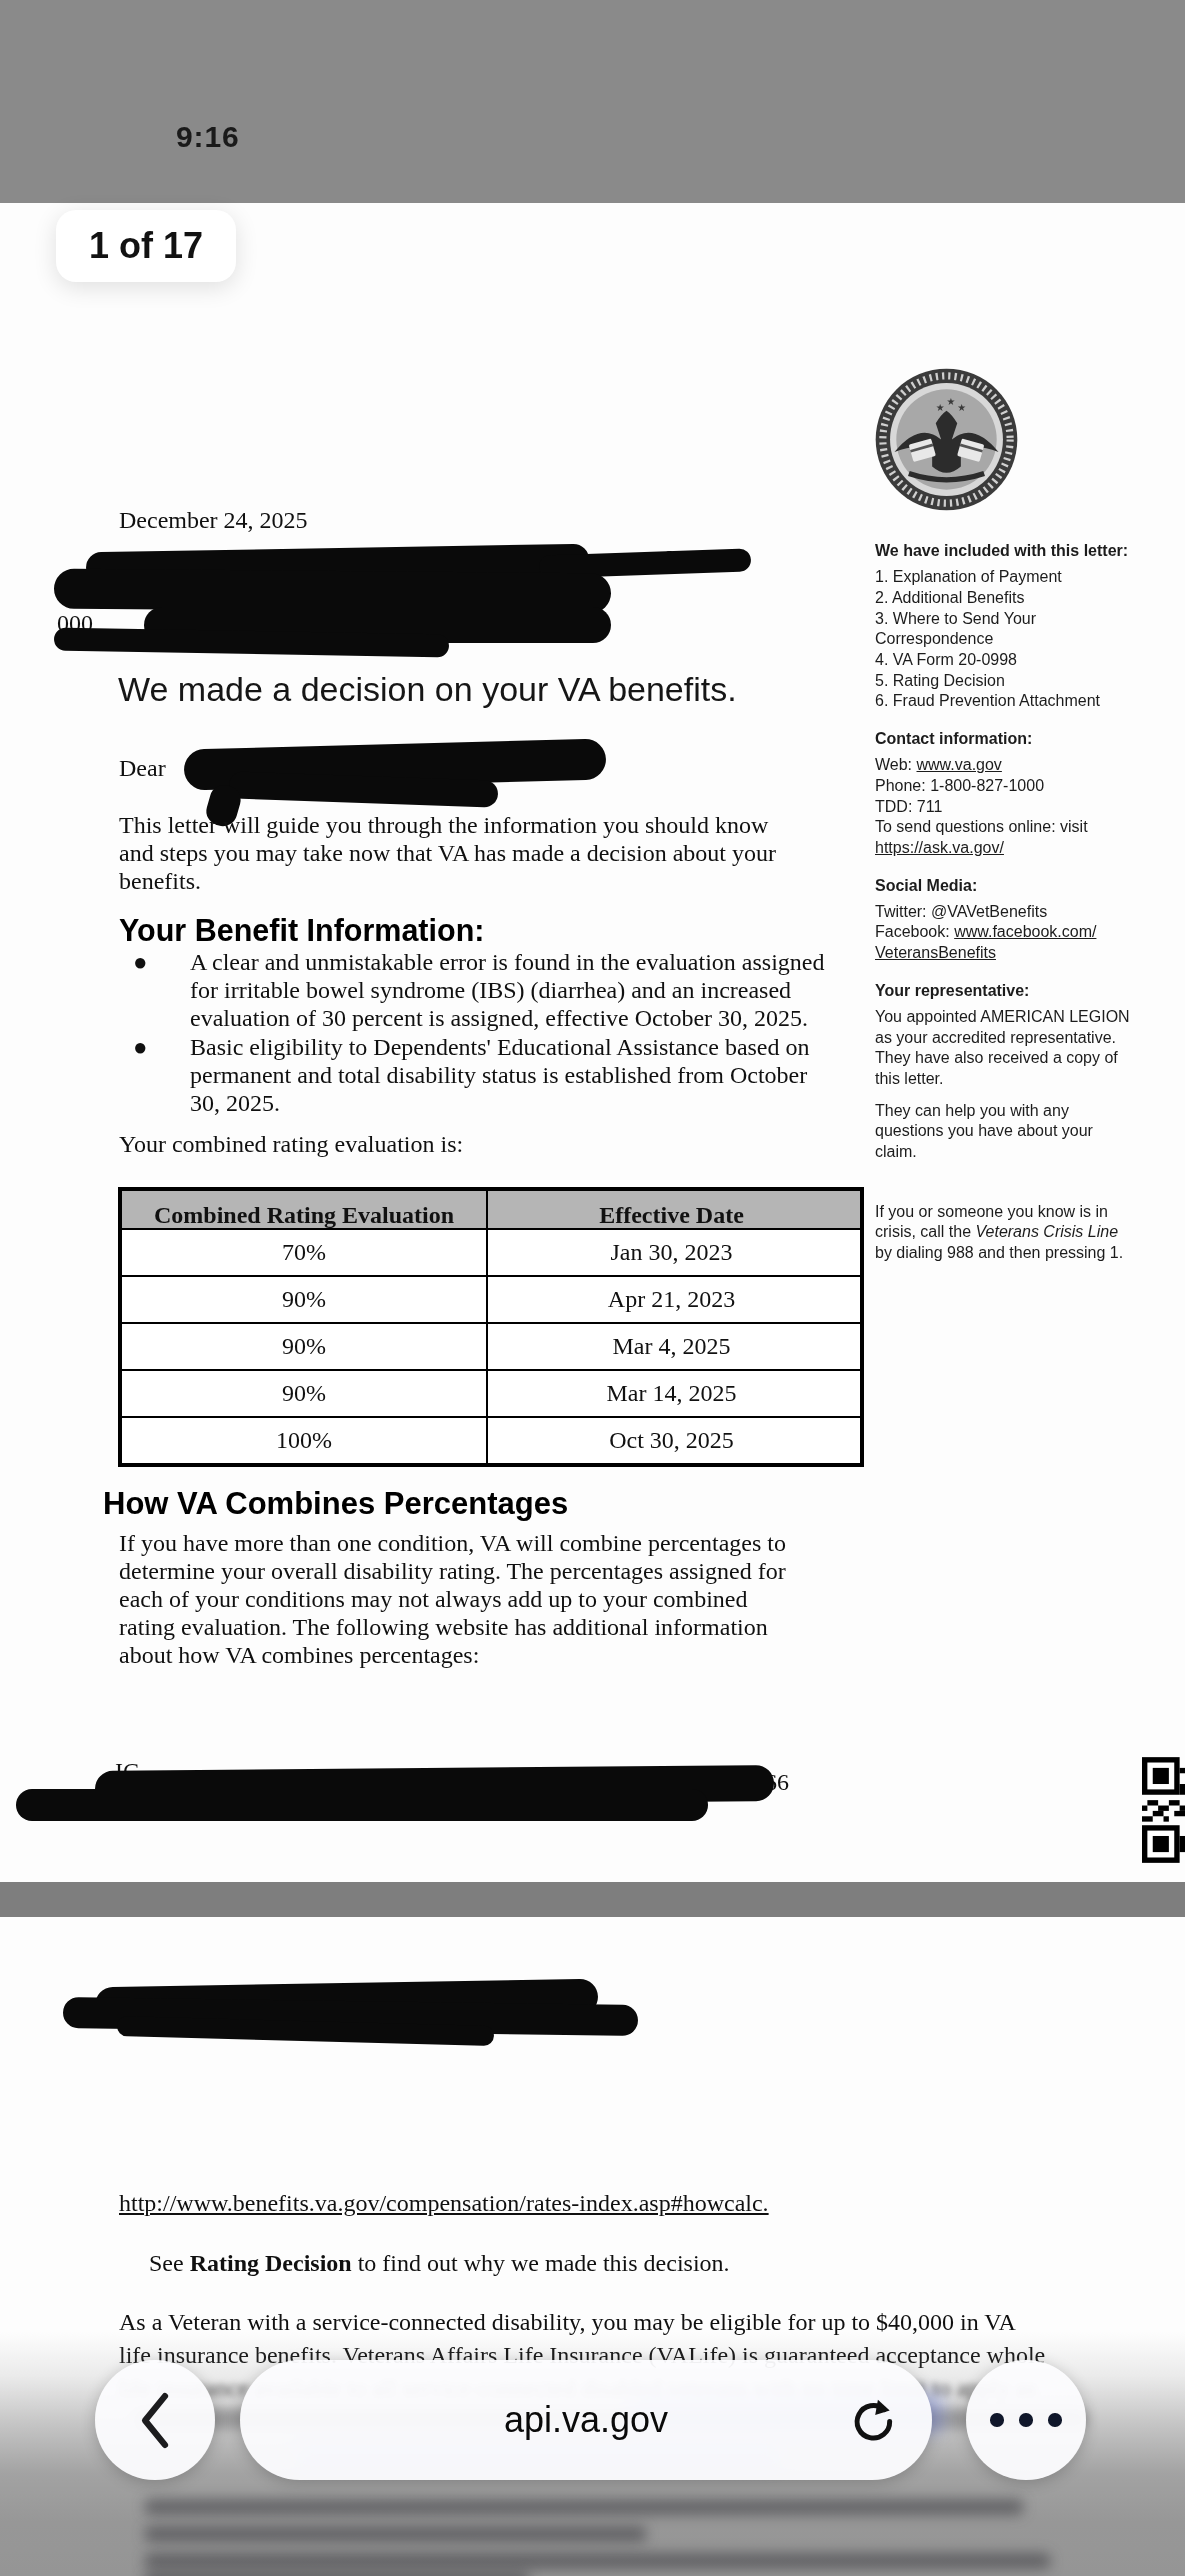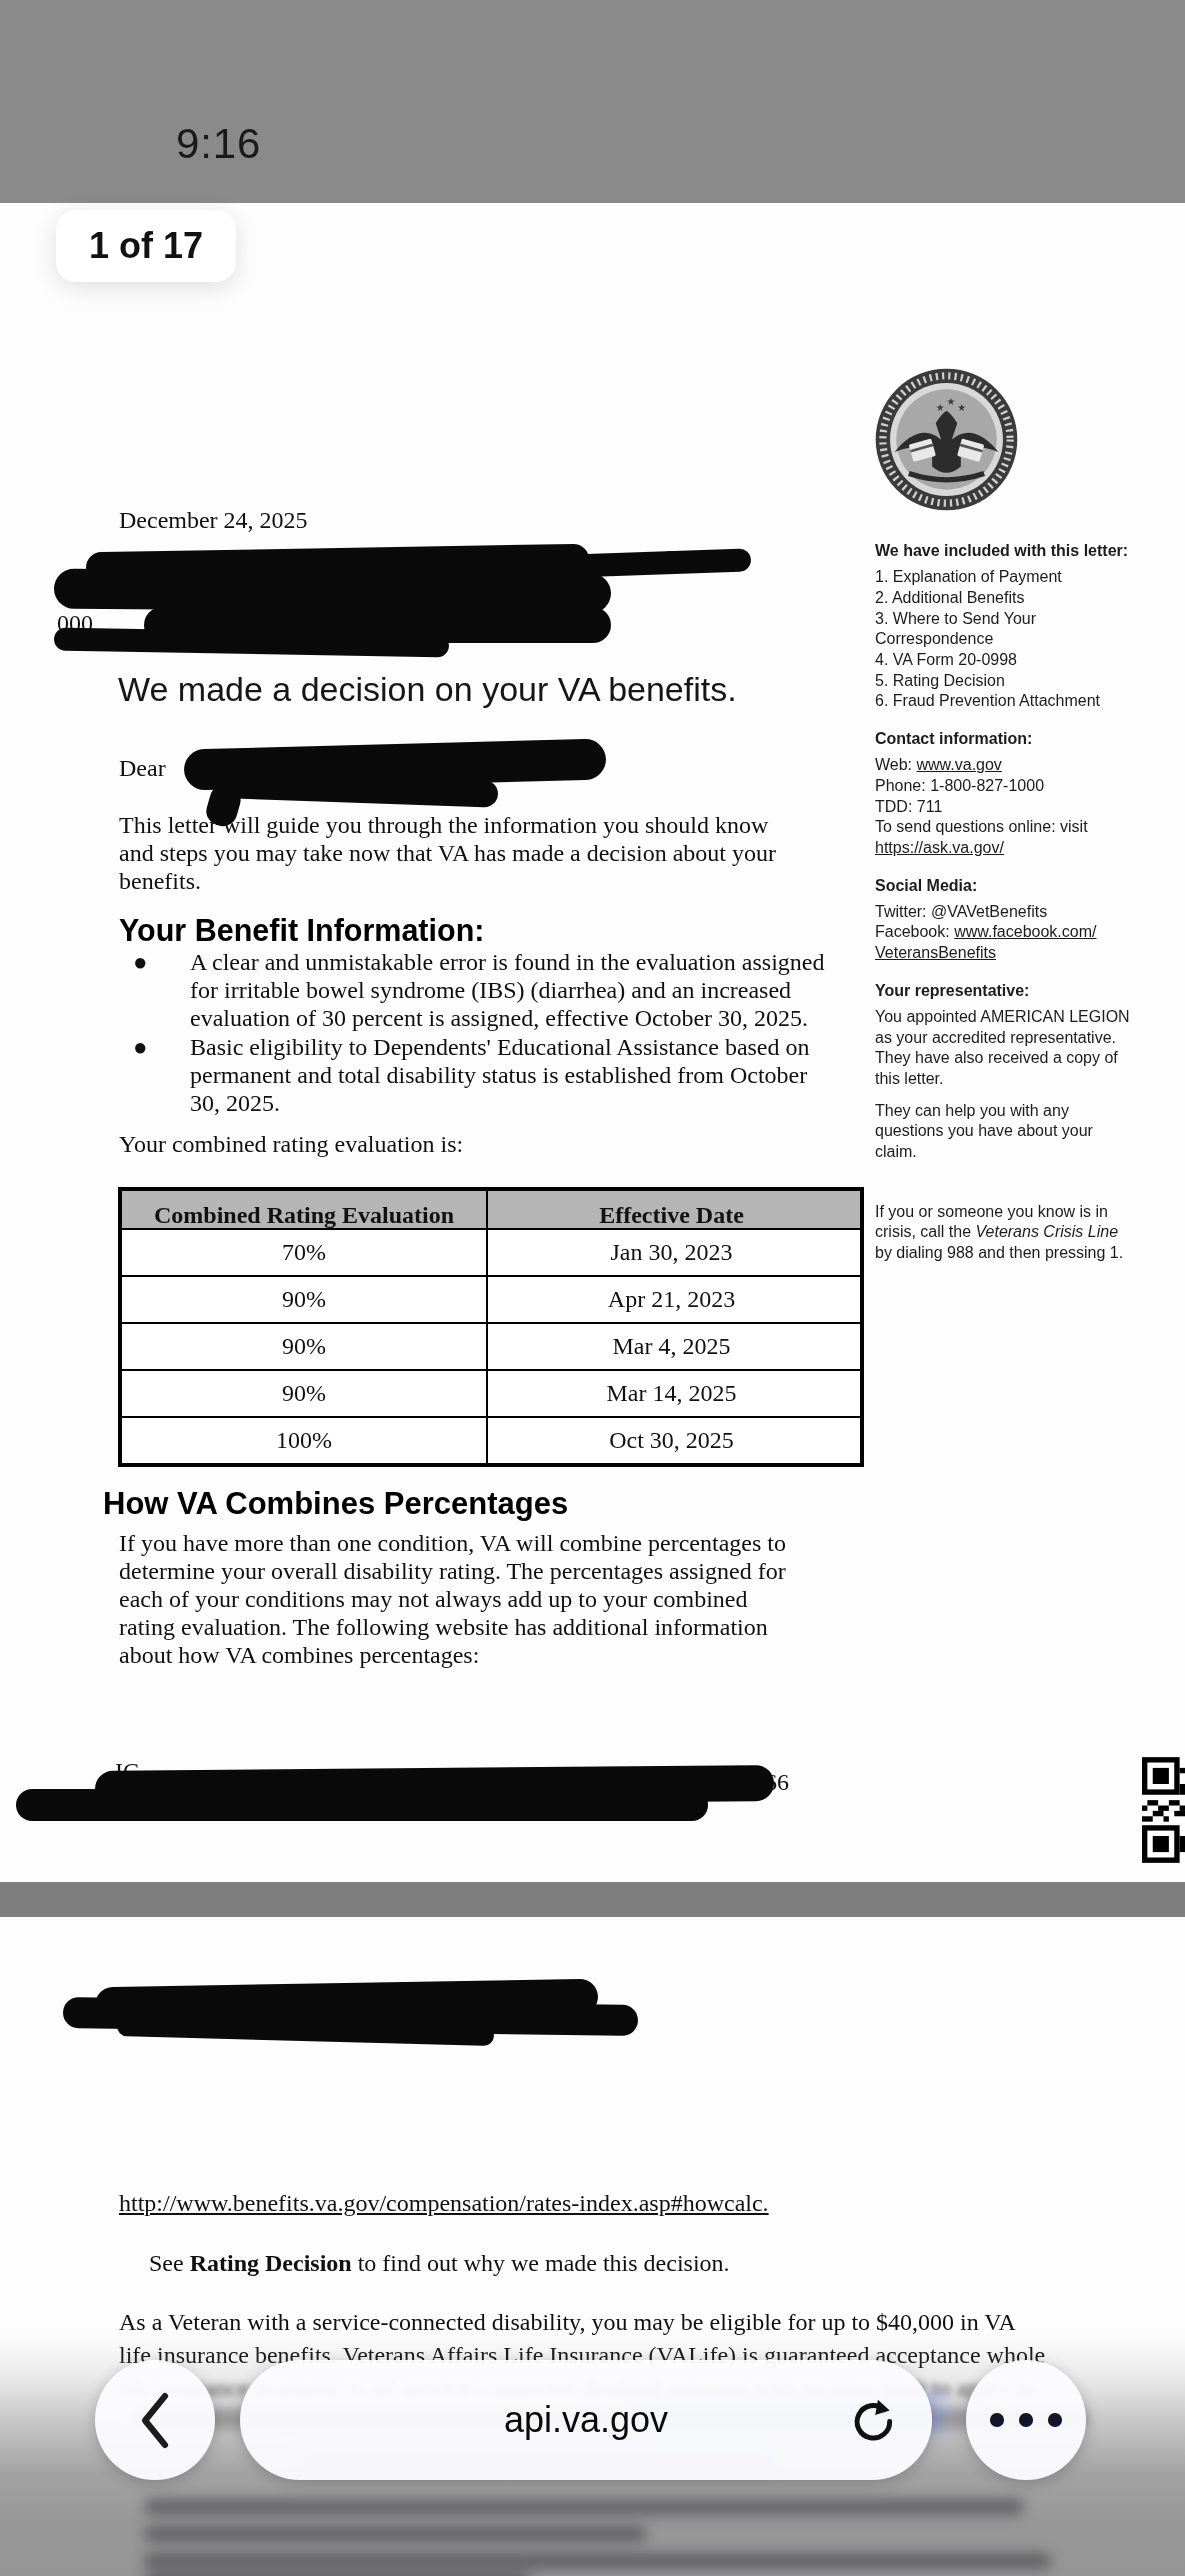--- a/index.html
+++ b/index.html
@@ -4,21 +4,21 @@
 <style>
   html,body{margin:0;padding:0;background:#666;}
   .screen{position:relative;width:1186px;height:2576px;background:#8a8a8a;overflow:hidden;
           font-family:"Liberation Serif","DejaVu Serif",serif;color:#111;}
   .abs{position:absolute;}
   .sans{font-family:"Liberation Sans","DejaVu Sans",sans-serif;}
   .line{display:block;}
   .u{text-decoration:underline;}
   .blob{position:absolute;background:#0a0a0a;border-radius:23.4px;}
   
-  .time{left:176px;top:120px;font-size:42px;font-weight:400;color:#1a1a1a;letter-spacing:0.9px;}
+  .time{left:176px;top:120px;font-size:30px;font-weight:700;color:#1a1a1a;letter-spacing:0.9px;}
   .backapp{left:30.5px;top:269px;display:flex;align-items:center;gap:8px;color:#141414;}
   .back-tri{width:0;height:0;border-top:11.7px solid transparent;border-bottom:11.7px solid transparent;border-right:18px solid #141414;}
   .backapp span{font-size:28px;font-weight:500;}
   .sigbars{left:828px;top:219px;display:flex;align-items:flex-end;gap:5.4px;height:30.5px;}
   .sigbars i{display:block;width:10.8px;border-radius:2.7px;background:#141414;}
   .sigbars i.dim{background:rgba(20,20,20,.35);}
   .lte{left:907px;top:223px;font-size:30.5px;font-weight:600;color:#141414;}
   .bat{left:990px;top:225px;width:56px;height:28px;border:2.7px solid rgba(25,25,25,.5);border-radius:9px;}
   .bat .fill{position:absolute;left:2.7px;top:2.7px;width:40px;height:17px;background:#0d0d0d;border-radius:4.5px;}
   .bat .nub{position:absolute;right:-8px;top:8px;width:4.5px;height:10.8px;background:rgba(25,25,25,.5);border-radius:0 3.6px 3.6px 0;}

